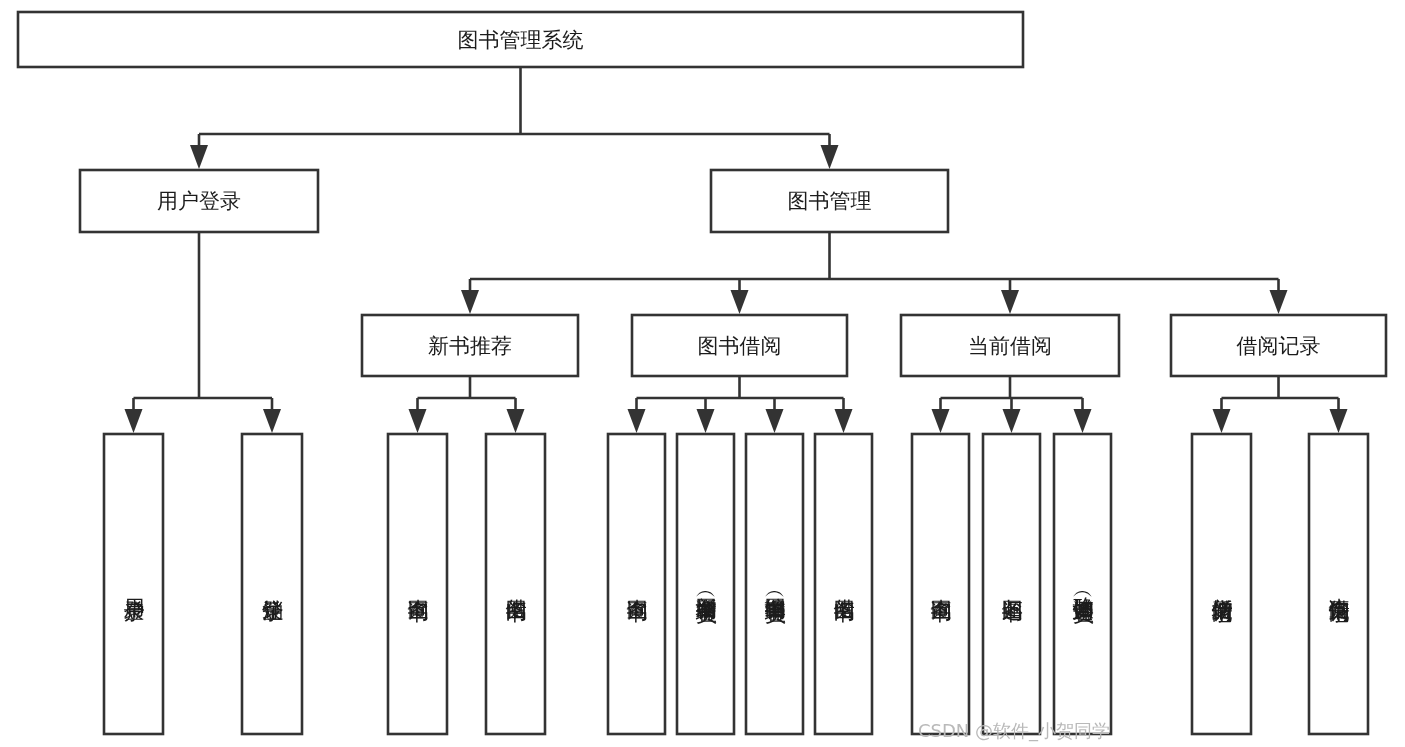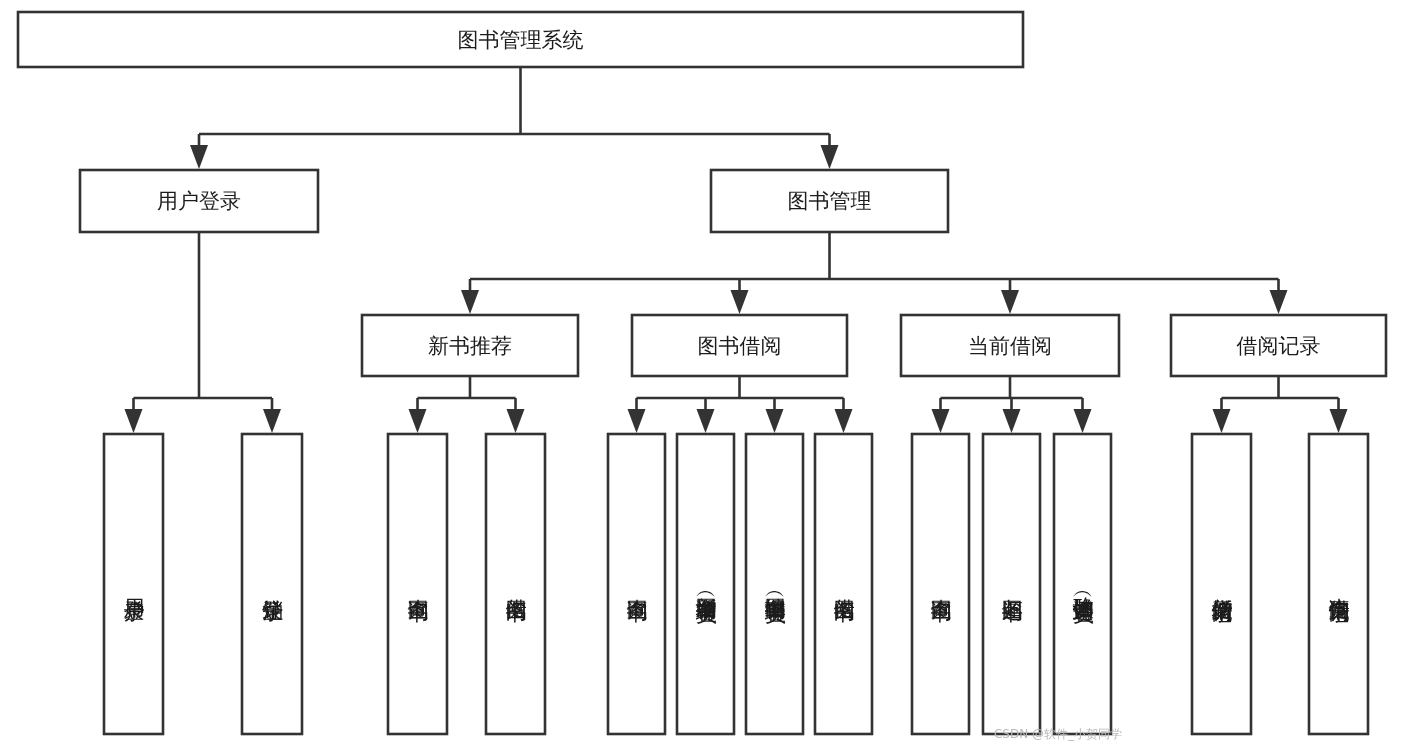--- a/index.html
+++ b/index.html
@@ -56,24 +56,24 @@
     font-size: 21px;
     line-height: 1.12;
     color: #1c1c1c;
     letter-spacing: 1px;
     white-space: nowrap;
     text-align: center;
     pointer-events: none;
   }
   .watermark {
     position: absolute;
-    right: 0;
+    right: 12px;
     bottom: 4px;
     font-family: "DejaVu Sans", "Liberation Sans", sans-serif;
-    font-size: 12px;
+    font-size: 18px;
     color: #b9b9b9;
     white-space: nowrap;
     pointer-events: none;
   }
 </style>
 </head>
 <body>
 
 <div id="diagram-root">
   <svg class="diagram-canvas" viewBox="0 0 1405 747">

